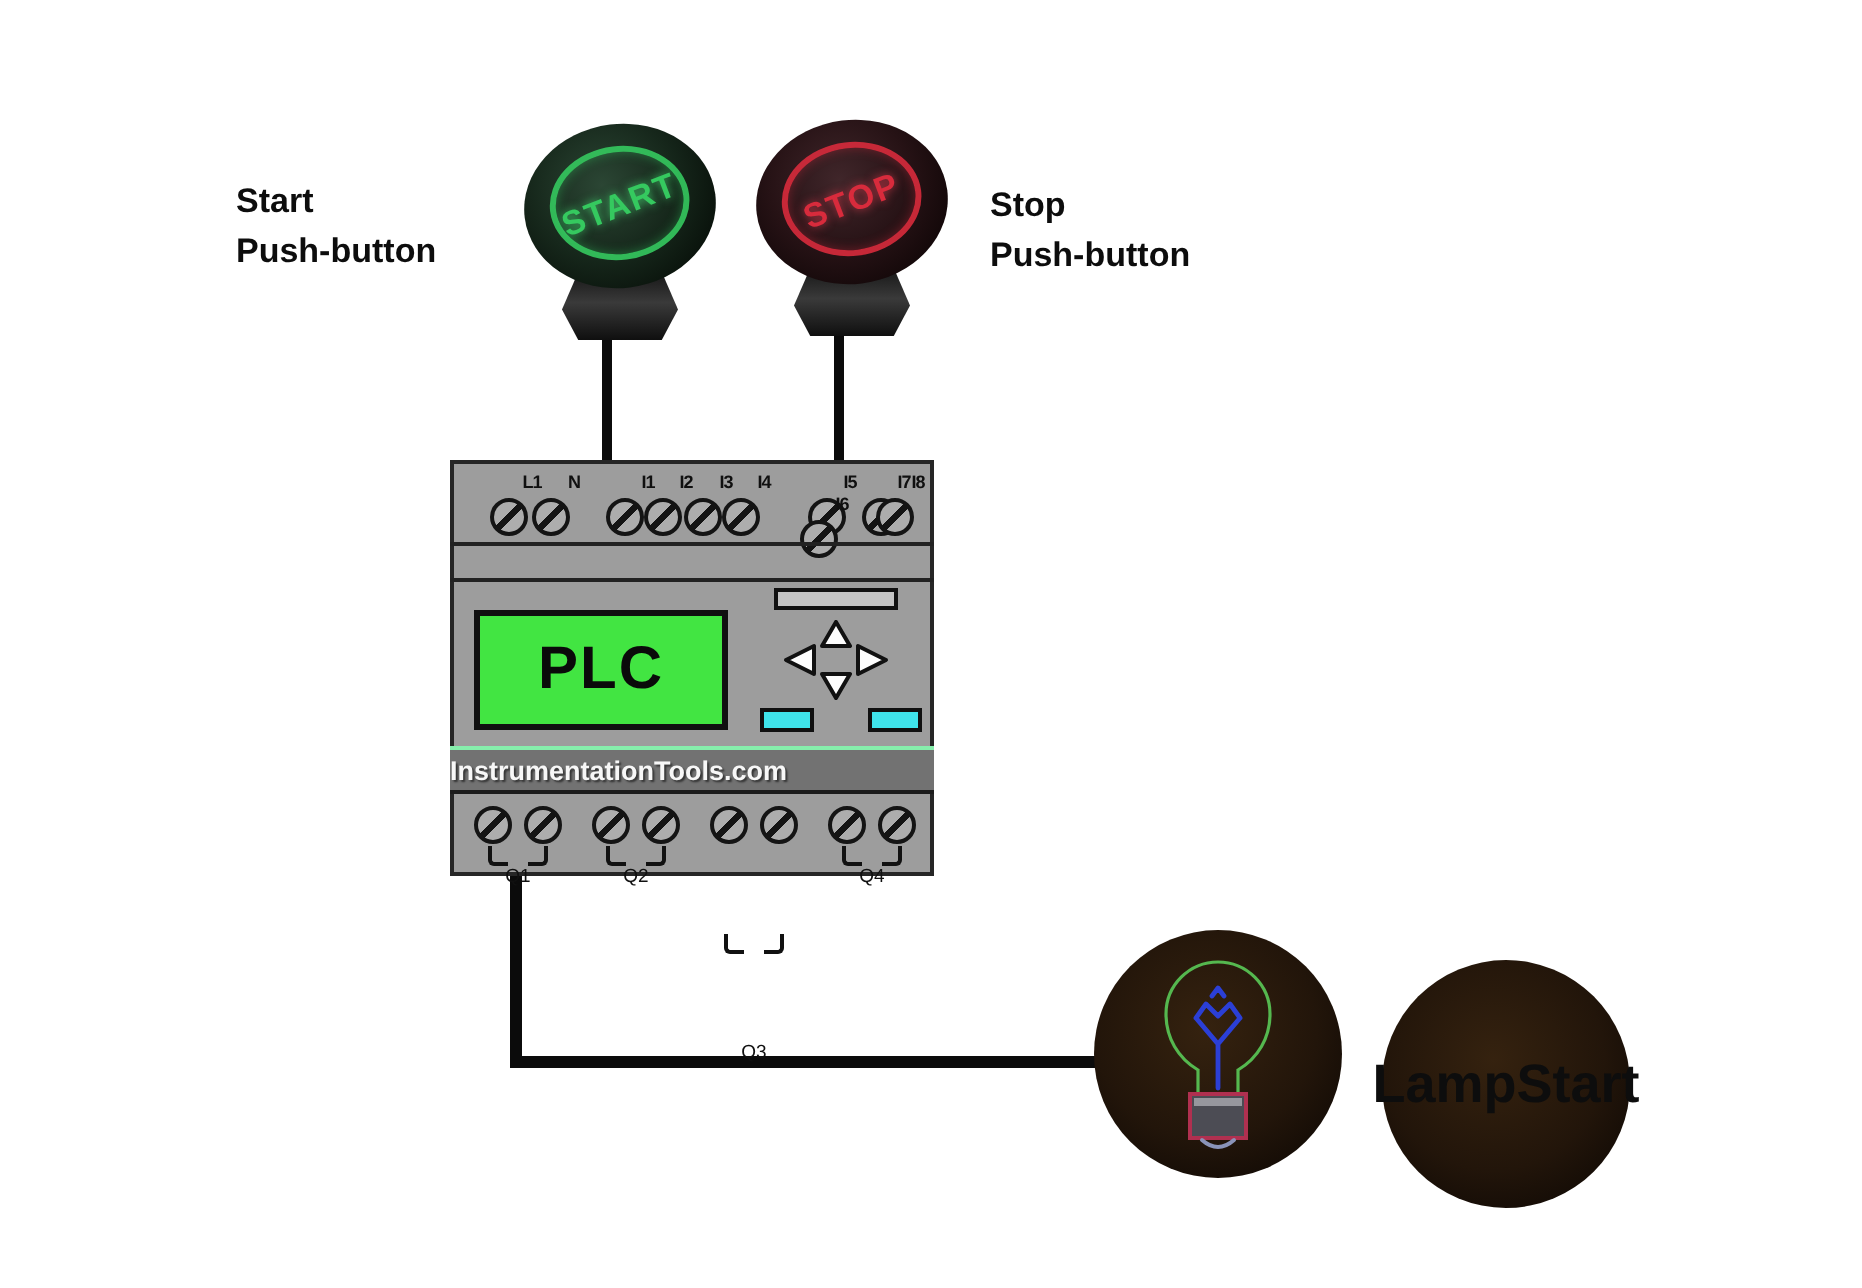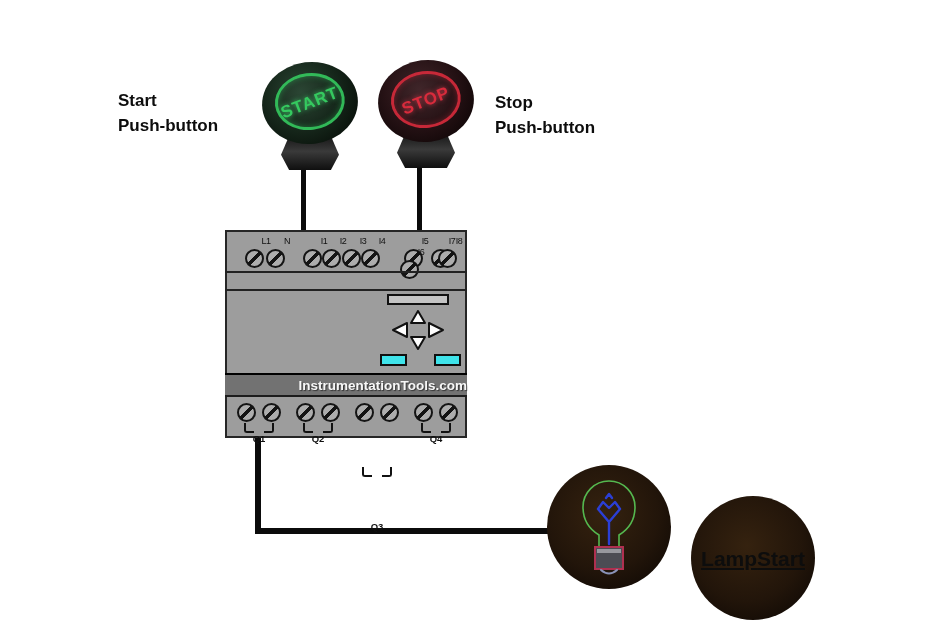--- a/index.html
+++ b/index.html
@@ -2,21 +2,21 @@
 <html style="--plc-body: #9d9d9d; --plc-border: #262626; --screen-green: #42e542; --cyan-key: #3fe3ea; --brand-band: #727272; --start-accent: #35c95f; --stop-accent: #d82b3c; --wire: #0b0b0b; --bulb-outline: #55b84f; --bulb-filament: #2b3fd6; --bulb-base-outline: #b03050;"><head>
 <meta charset="utf-8">
 <style>
   html,body{margin:0;padding:0;background:#fff;font-family:"Liberation Sans",sans-serif;}
   .canvas{position:relative;width:931px;height:644px;background:#fff;overflow:hidden;}
 
   
   .caption{position:absolute;font-weight:bold;color:#0d0d0d;font-size:17px;line-height:25px;}
   .caption.start{left:118px;top:88px;}
   .caption.stop{left:495px;top:90px;}
-  .caption.lamp{left:691px;top:496px;font-size:21px;line-height:29px;text-decoration:underline;}
+  .caption.lamp{left:691px;top:480px;font-size:27px;line-height:29px;}
 
   
   .wire{position:absolute;background:var(--wire,#0b0b0b);z-index:1;}
 
   
   .pushbutton{position:absolute;z-index:3;width:96px;height:108px;}
   .pb-base{position:absolute;left:50%;bottom:0;transform:translateX(-50%);width:58px;height:34px;
     background:linear-gradient(180deg,#161616,#3a3a3a 45%,#0f0f0f);
     clip-path:polygon(14% 0,86% 0,100% 55%,86% 100%,14% 100%,0 55%);}
   .pb-cap{position:absolute;left:0;top:0;width:96px;height:82px;border-radius:50%;transform:rotate(-7deg);}
@@ -27,45 +27,45 @@
   .pushbutton.start .pb-ring{border:3px solid var(--start-accent,#35c95f);box-shadow:0 0 6px rgba(60,220,110,.45) inset;}
   .pushbutton.start .pb-text{color:var(--start-accent,#35c95f);text-shadow:0 0 5px rgba(70,230,120,.8);}
   .pushbutton.stop .pb-cap{background:radial-gradient(circle at 45% 36%,#40262a 0%,#261215 48%,#130809 78%,#070404 100%);}
   .pushbutton.stop .pb-ring{border:3px solid var(--stop-accent,#d82b3c);box-shadow:0 0 6px rgba(220,50,70,.45) inset;}
   .pushbutton.stop .pb-text{color:var(--stop-accent,#d82b3c);text-shadow:0 0 5px rgba(230,60,80,.8);}
 
   
   .plc{position:absolute;left:225px;top:230px;width:242px;height:208px;
     background:var(--plc-body,#9d9d9d);border:2px solid var(--plc-border,#262626);box-sizing:border-box;z-index:2;}
   .terminal{position:absolute;top:4px;width:20px;display:flex;flex-direction:column;align-items:center;}
-  .t-label{font-size:9px;font-weight:normal;color:#101010;line-height:11px;letter-spacing:-0.5px;padding-left:24px;}
+  .t-label{font-size:9px;font-weight:bold;color:#101010;line-height:11px;letter-spacing:-0.5px;padding-left:24px;}
   .screw{width:15px;height:15px;border-radius:50%;border:2px solid #141414;margin-top:2px;
     background:linear-gradient(135deg,#adadad 42%,#141414 42%,#141414 58%,#adadad 58%);}
   .hband{position:absolute;left:-2px;right:-2px;top:39px;height:16px;
     border-top:2px solid #222;border-bottom:2px solid #222;}
   .screen{position:absolute;left:10px;top:73px;width:127px;height:60px;box-sizing:border-box;
     background:var(--screen-green,#42e542);border:3px solid #101010;
     display:flex;align-items:center;justify-content:center;
     font-weight:bold;font-size:30px;color:#0a0a0a;letter-spacing:1px;}
   .slot{position:absolute;left:160px;top:62px;width:62px;height:11px;box-sizing:border-box;
     background:#c4c4c4;border:2px solid #111;}
   .arrowpad{position:absolute;left:164px;top:78px;}
   .fkey{position:absolute;top:122px;width:27px;height:12px;box-sizing:border-box;
     background:var(--cyan-key,#3fe3ea);border:2px solid #101010;}
   .fkey.left{left:153px;} .fkey.right{left:207px;}
   .brand{position:absolute;left:-2px;right:-2px;top:141px;height:20px;
-    background:var(--brand-band,#727272);border-top:2px solid #000000;border-bottom:2px solid #1c1c1c;
-    display:flex;align-items:center;justify-content:flex-end;box-sizing:content-box;}
+    background:var(--brand-band,#727272);border-top:2px solid #86efac;border-bottom:2px solid #1c1c1c;
+    display:flex;align-items:center;justify-content:flex-start;box-sizing:content-box;}
   .brand span{font-weight:bold;font-size:13.5px;color:#f7f7f7;text-shadow:1px 1px 1px rgba(0,0,0,.55);}
   .qgroup{position:absolute;top:169px;width:40px;display:flex;flex-direction:column;align-items:center;}
   .qscrews{display:flex;gap:6px;}
   .hooks{display:flex;gap:10px;margin-top:1px;height:9px;}
   .hook-l{width:8px;height:8px;border-left:2px solid #111;border-bottom:2px solid #111;border-bottom-left-radius:3px;}
   .hook-r{width:8px;height:8px;border-right:2px solid #111;border-bottom:2px solid #111;border-bottom-right-radius:3px;}
-  .q-label{font-size:9.5px;font-weight:bold;color:#101010;margin-top:1px;}
+  .q-label{font-size:9.5px;font-weight:normal;color:#101010;margin-top:1px;}
 
   
   .lamp{position:absolute;left:547px;top:465px;width:124px;height:124px;border-radius:50%;z-index:2;
     background:radial-gradient(circle at 45% 40%,#35220f 0%,#22150a 55%,#110a05 85%,#0b0603 100%);
     display:flex;align-items:center;justify-content:center;}
   .bulb-glass{fill:none;stroke:var(--bulb-outline,#55b84f);stroke-width:1.6;}
   .bulb-filament{fill:none;stroke:var(--bulb-filament,#2b3fd6);stroke-width:2.4;stroke-linejoin:round;stroke-linecap:round;}
   .bulb-base{fill:#4c4c54;stroke:var(--bulb-base-outline,#b03050);stroke-width:2;}
   .bulb-base-top{fill:#97979e;}
   .bulb-nub{fill:none;stroke:#8a93b8;stroke-width:2;stroke-linecap:round;}
@@ -149,20 +149,23 @@
       <span class="t-label">I7</span>
       <span class="screw"></span>
     </div>
     <div class="terminal" style="left:210px;">
       <span class="t-label">I8</span>
       <span class="screw"></span>
     </div>
 
     <div class="hband"></div>
 
+    <div class="screen">
+      <span>PLC</span>
+    </div>
 
     <div class="slot"></div>
     <svg class="arrowpad" width="54" height="40" viewBox="0 0 54 40">
       <polygon class="arrow-tri" points="27,1 34,13 20,13"></polygon>
       <polygon class="arrow-tri" points="27,39 34,27 20,27"></polygon>
       <polygon class="arrow-tri" points="2,20 16,13 16,27"></polygon>
       <polygon class="arrow-tri" points="52,20 38,13 38,27"></polygon>
     </svg>
     <div class="fkey left"></div>
     <div class="fkey right"></div>

